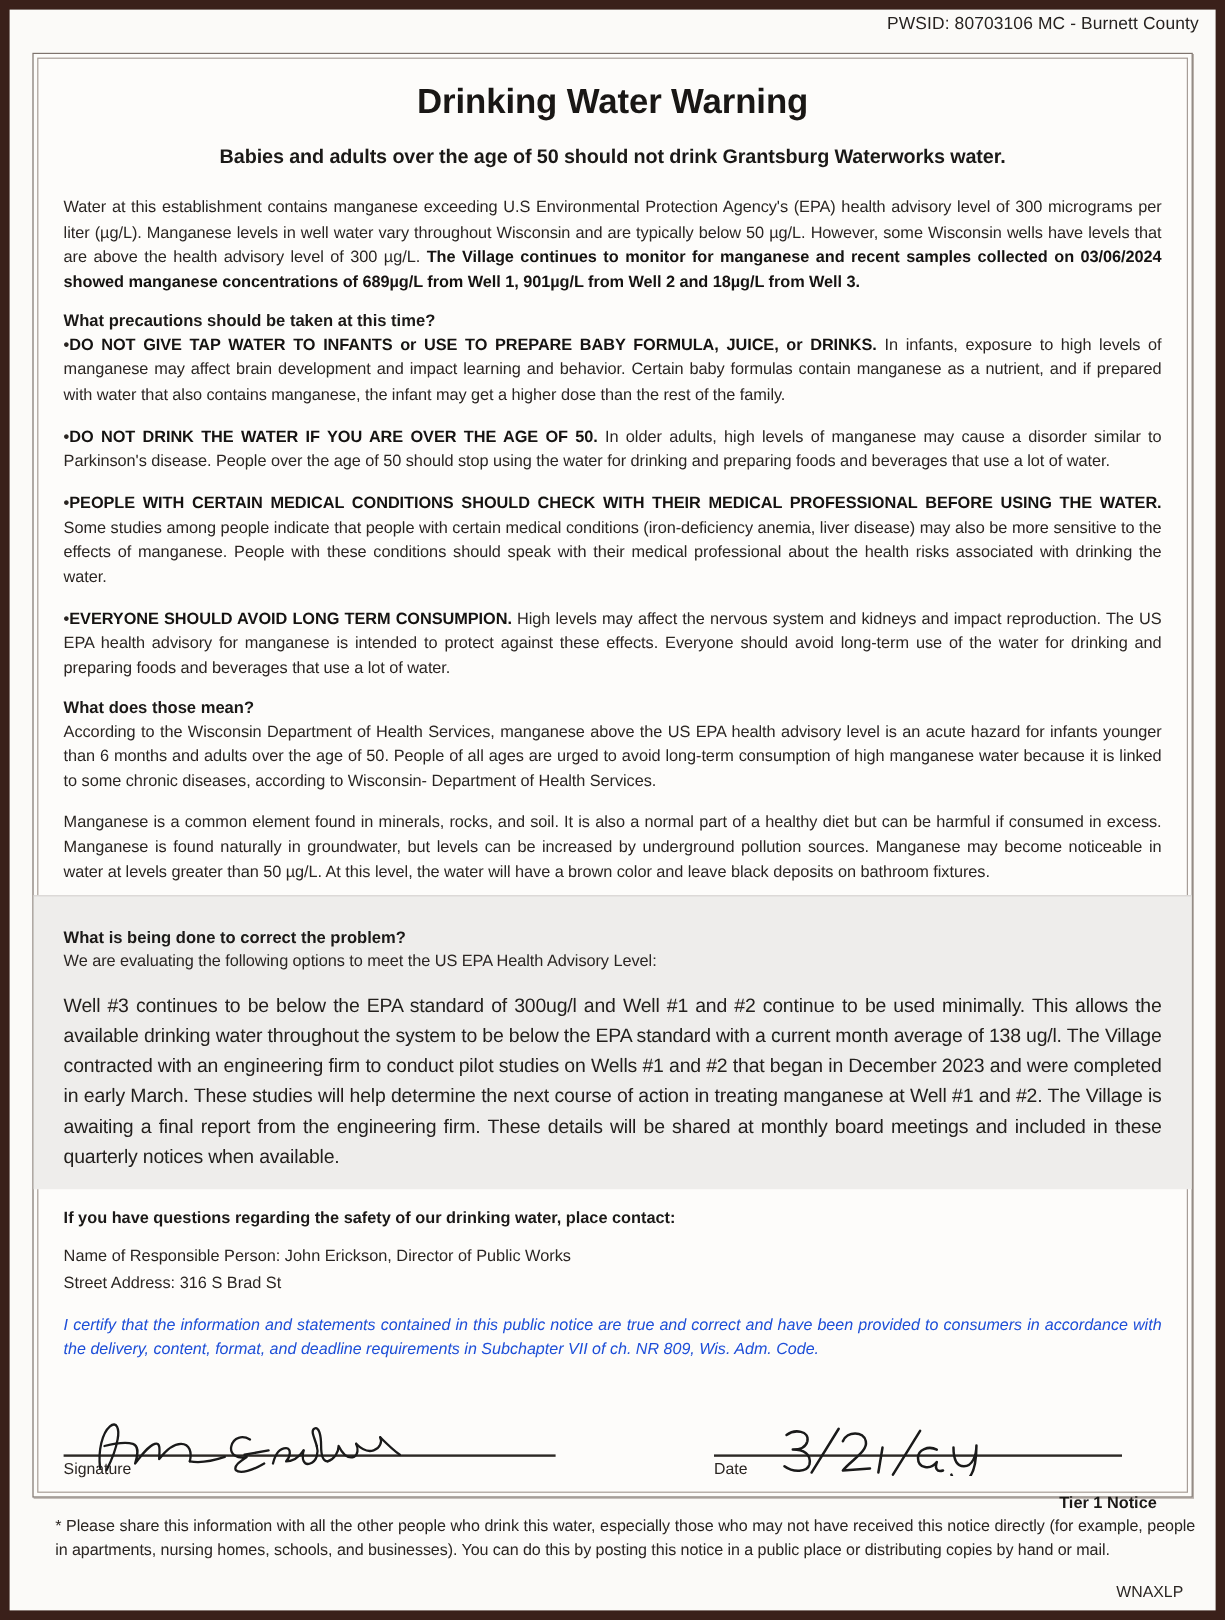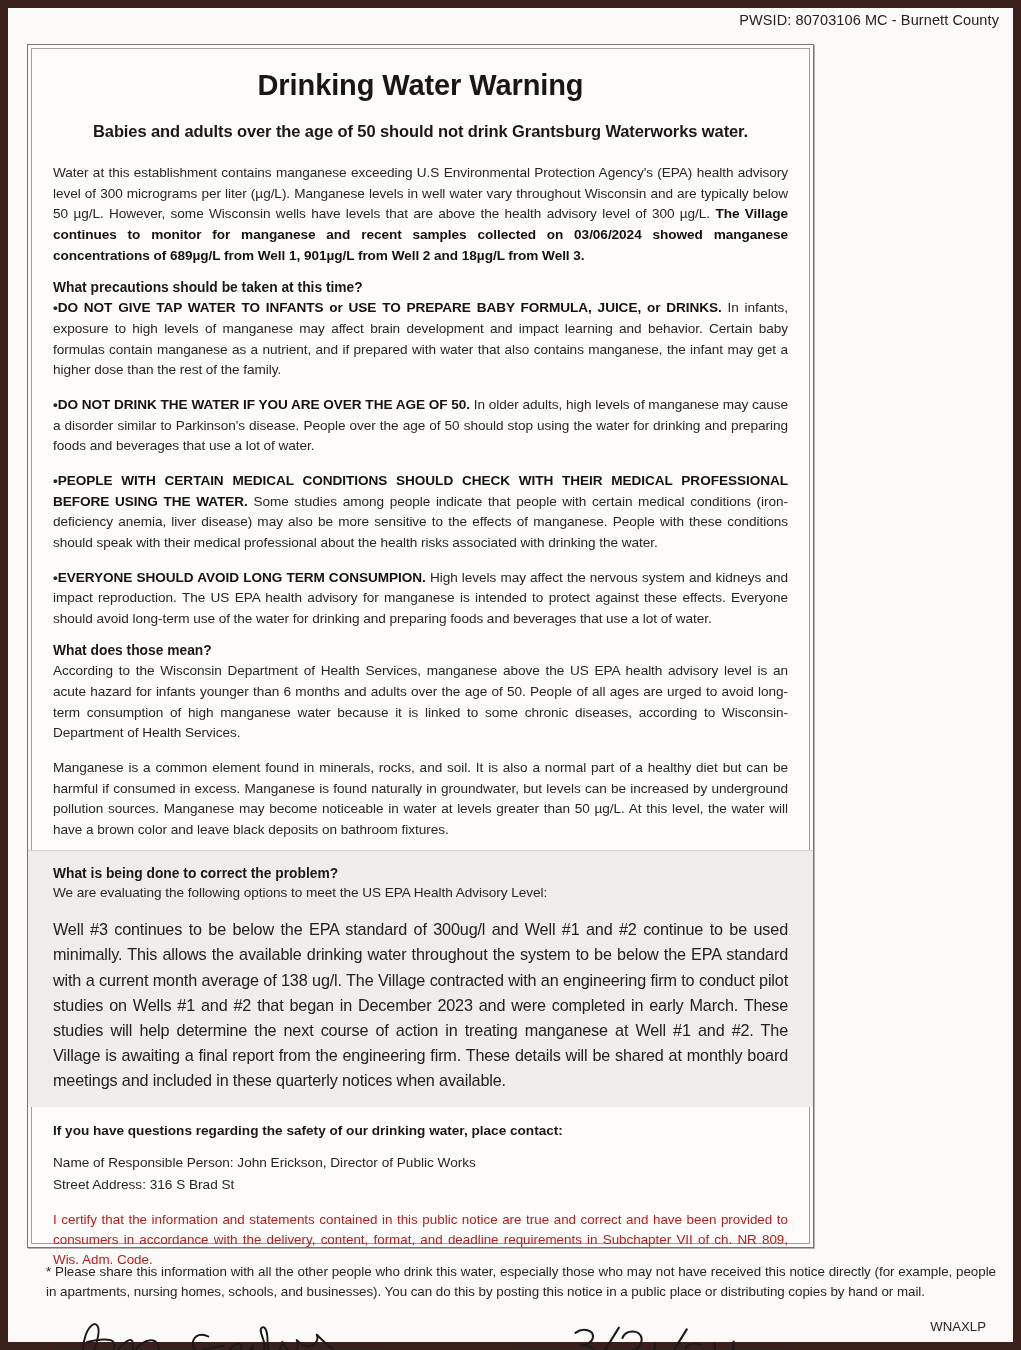--- a/index.html
+++ b/index.html
@@ -31,21 +31,21 @@
     letter-spacing: .1px;
     color: #262220;
     white-space: nowrap;
   }
 
   
   .notice-box {
     position: absolute;
     left: 19px;
     top: 36px;
-    width: 787px;
+    width: 967px;
     height: 1204px;
     background: #fdfcfa;
     border: 1px solid #7e736d;
     box-shadow: 0 0 0 1px #fdfcfa inset, 1px 1px 0 0 #b9b1ab;
     padding: 8px 3px 0 3px;
   }
   .notice-box::before {
     content: "";
     position: absolute;
     left: 3px; top: 3px; right: 3px; bottom: 3px;
@@ -106,21 +106,21 @@
     color: #151311;
   }
   .bullet .dot { font-weight: bold; }
 
   b, strong { color: #151311; }
 
   
   .highlight-band {
     position: relative;
     margin: 4px -25px 0 -25px;
-    padding: 15px 25px 14px 25px;
+    padding: 27px 25px 14px 25px;
     background: #eeedeb;
     border-top: 1px solid #d6d4d1;
   }
   .highlight-band .sect-head { margin-bottom: 2px; }
   .highlight-band p.body { margin-bottom: 0; }
   .big-para {
     font-size: 16.2px;
     line-height: 1.55;
     text-align: justify;
     margin: 14px 0 0 0;
@@ -145,21 +145,22 @@
   .contact-col-left { width: 560px; }
   .contact-col-right { flex: 1; }
   .contact-row { white-space: nowrap; }
   .sp-wide { display: inline-block; width: 13px; }
 
   .certify {
     font-size: 13.4px;
     line-height: 1.5;
     text-align: justify;
     margin: 12px 0 0 0;
-    color: #b91c1c;
+    color: #1d4ed8;
+    font-style: italic;
   }
 
   
   .sig-area {
     position: relative;
     margin-top: 34px;
     display: flex;
   }
   .sig-block { position: relative; width: 410px; }
   .date-block { position: relative; width: 340px; margin-left: 132px; }

